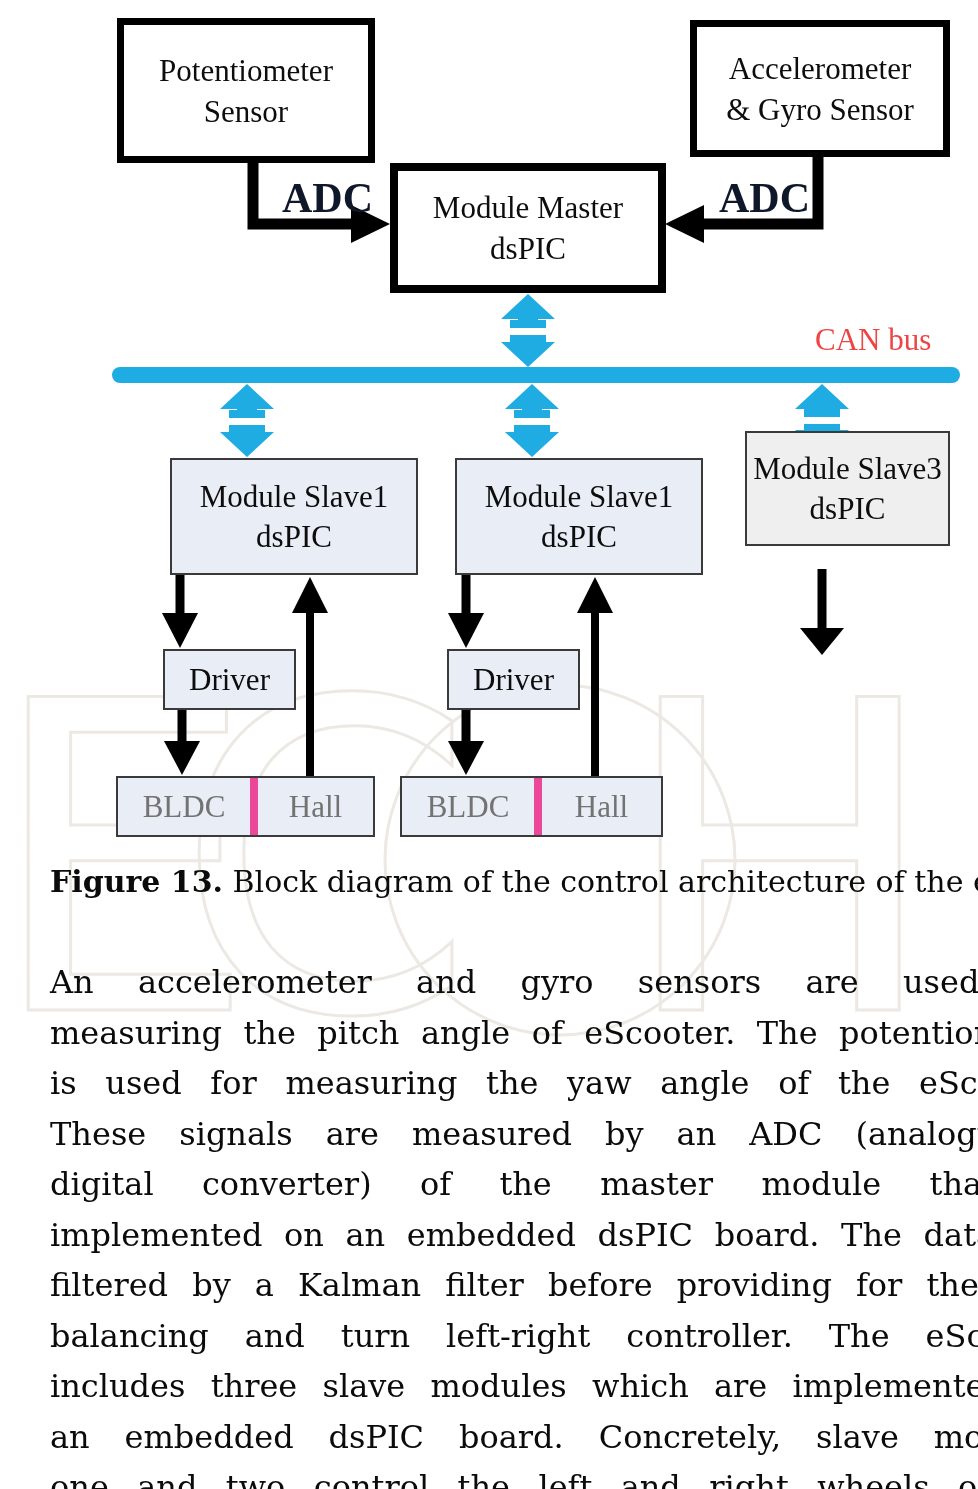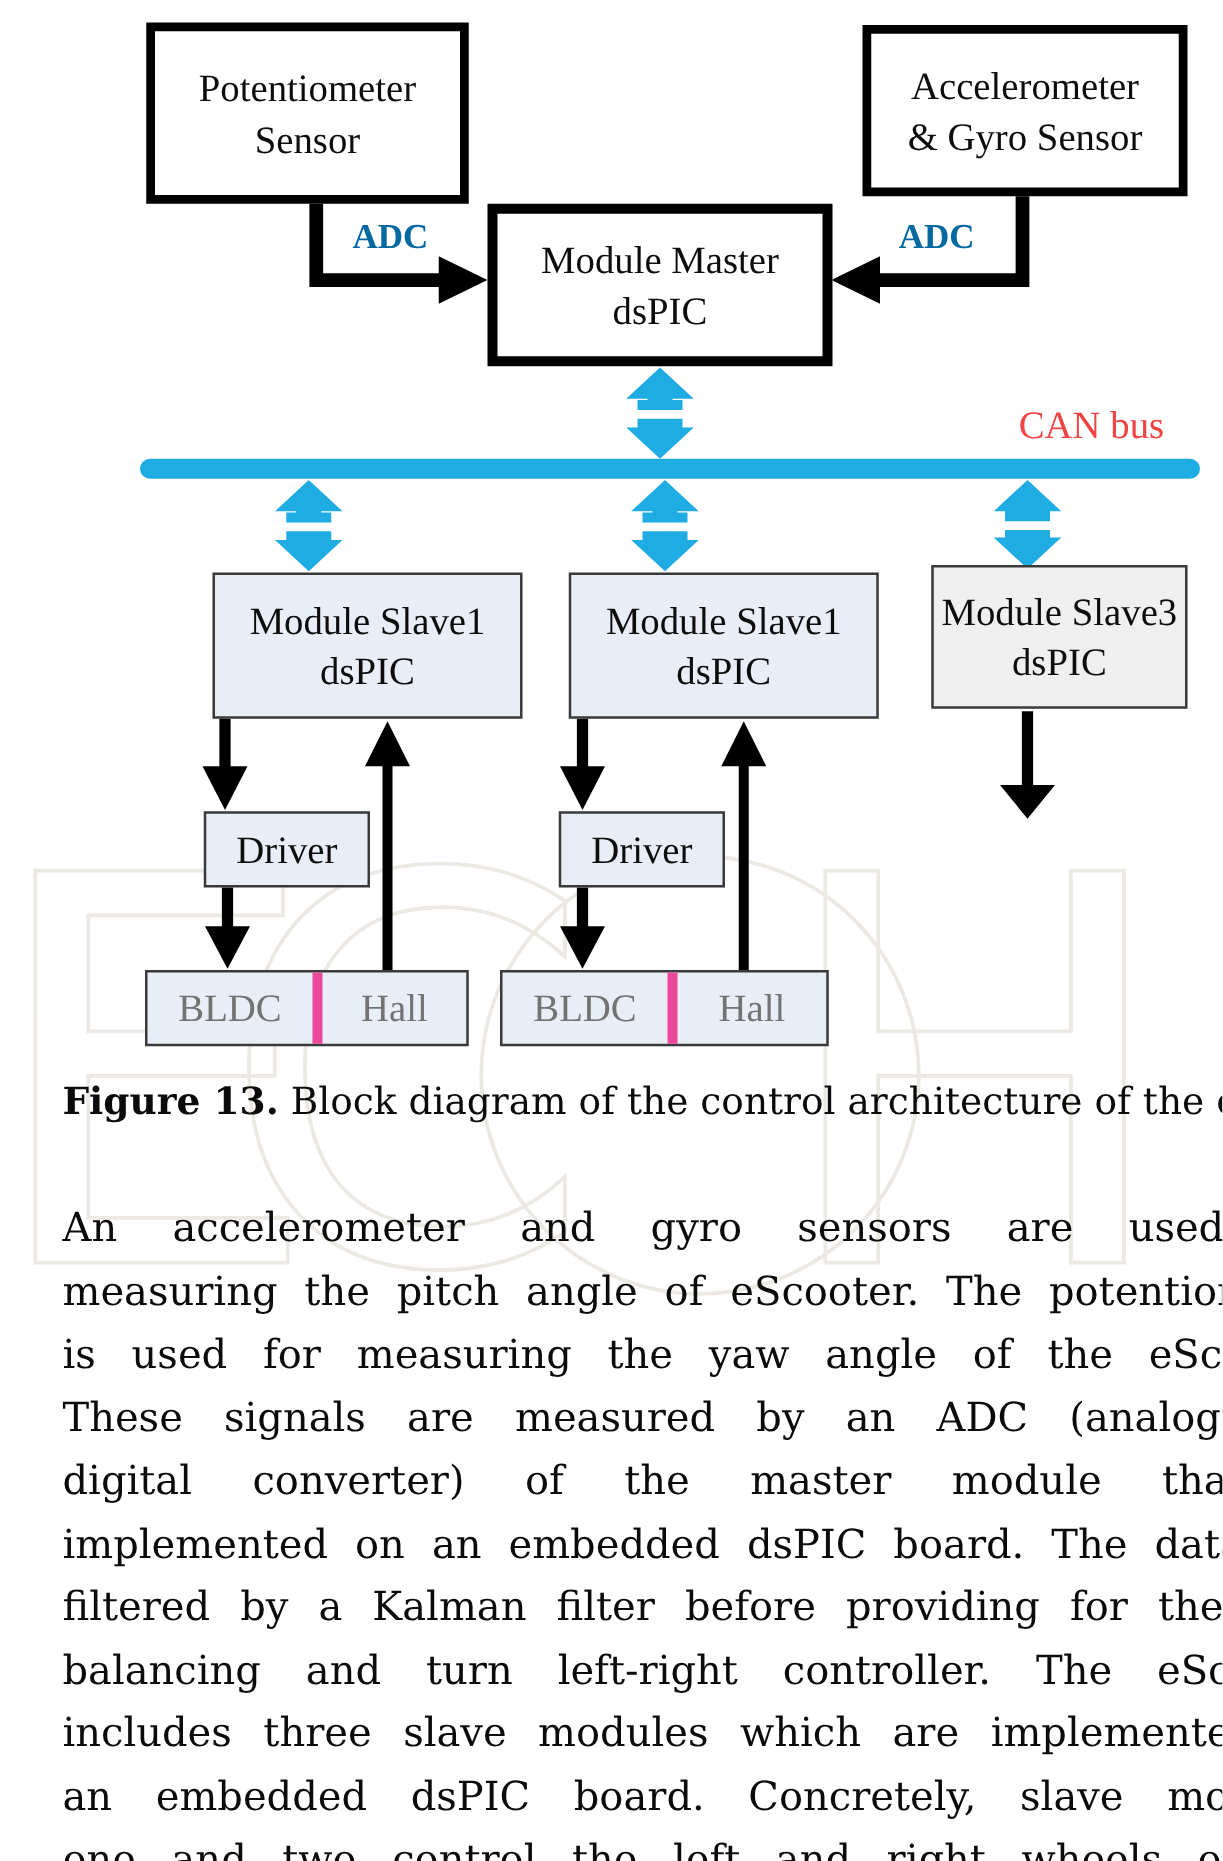--- a/index.html
+++ b/index.html
@@ -15,21 +15,21 @@
   .master{border-width:8px;align-items:center;}
   .thin{border:2px solid #3a3a3a;font-size:31px;line-height:40px;margin-left:47px;}
   .fill-blue{background:var(--fill-blue,#E8EDF6);}
   .fill-gray{background:var(--fill-gray,#EFEFEF);}
   .pairbox{position:absolute;box-sizing:border-box;display:flex;flex-direction:row;
        border:2px solid #3a3a3a;z-index:3;}
   .cell{display:flex;align-items:center;justify-content:center;
        font-size:31px;font-family:"Liberation Serif",serif;color:#737373;}
   .cell+.cell{border-left:8px solid #ec4899;}
   .adc-label{position:absolute;font-family:"Liberation Serif",serif;font-weight:700;
-       font-size:28px;color:#0369a1;z-index:4;}
+       font-size:42px;color:#0f172a;z-index:4;}
   .canbus-label{position:absolute;font-family:"Liberation Serif",serif;font-size:31px;
        color:#ef4444;z-index:4;}
   .busbar{position:absolute;left:112px;top:367px;width:848px;height:16px;
        background:var(--bus,#1EACE3);border-radius:9px;z-index:2;}
   
   .caption{position:absolute;left:50px;top:864px;width:1100px;white-space:nowrap;
        font-family:"DejaVu Serif",serif;font-size:30px;color:#0b0b0b;z-index:3;}
   .caption .bold{font-weight:700;}
   .bodytext{position:absolute;left:50px;top:957px;width:1020px;z-index:3;
        font-family:"DejaVu Serif",serif;font-size:32px;line-height:50.5px;color:#0b0b0b;}
@@ -133,21 +133,21 @@
   <div class="box thin fill-blue" style="left:123px;top:458px;width:248px;height:117px;">
     <span>Module Slave1</span>
     <span>dsPIC</span>
   </div>
 
   <div class="box thin fill-blue" style="left:408px;top:458px;width:248px;height:117px;">
     <span>Module Slave1</span>
     <span>dsPIC</span>
   </div>
 
-  <div class="box thin fill-gray" style="left:698px;top:452px;width:205px;height:115px;">
+  <div class="box thin fill-gray" style="left:698px;top:431px;width:205px;height:115px;">
     <span>Module Slave3</span>
     <span>dsPIC</span>
   </div>
 
   <div class="box thin fill-blue" style="left:116px;top:649px;width:133px;height:61px;">
     <span>Driver</span>
   </div>
 
   <div class="box thin fill-blue" style="left:400px;top:649px;width:133px;height:61px;">
     <span>Driver</span>

